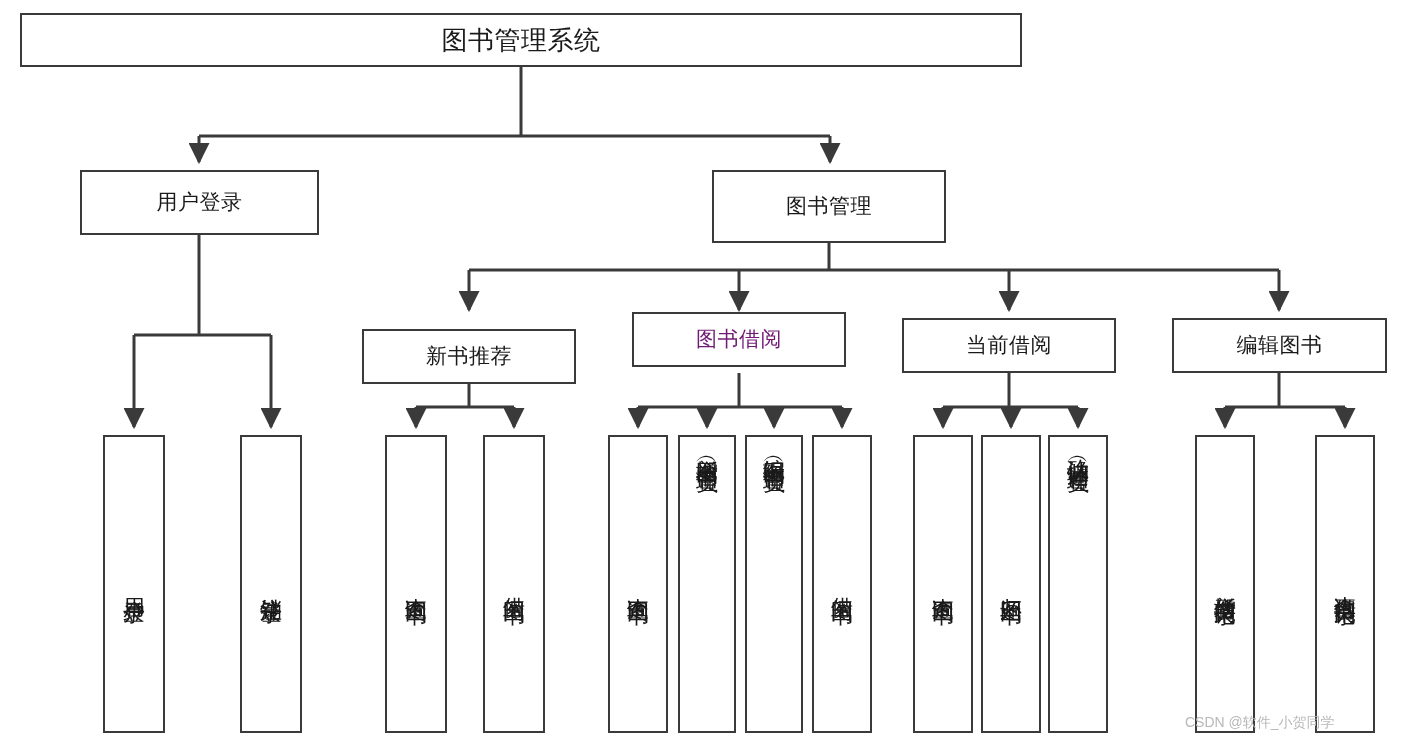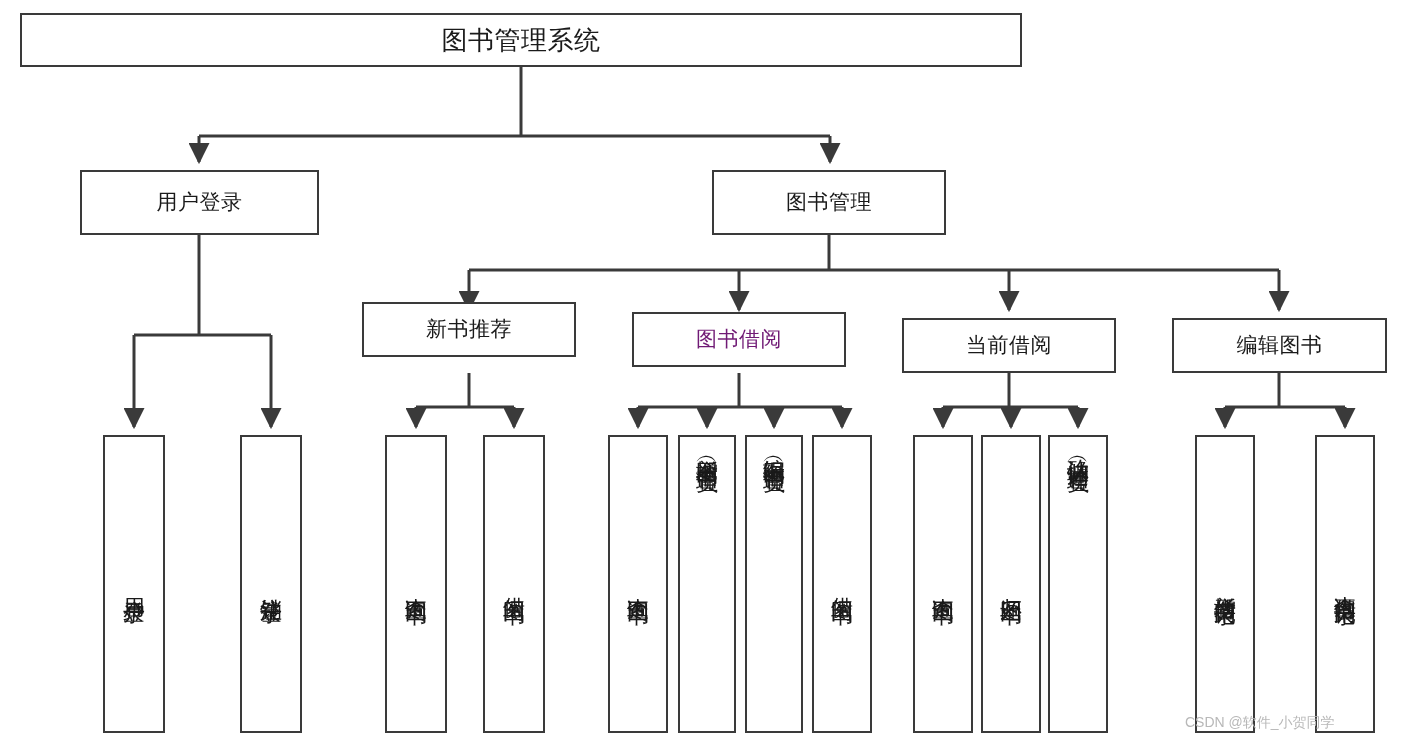--- a/index.html
+++ b/index.html
@@ -135,25 +135,25 @@
     </g>
   </svg>
 
   <div class="node horiz root" style="left: 20px; top: 13px; width: 1002px; height: 54px; border-color: rgb(58, 58, 58); color: rgb(26, 26, 26);">
     <span class="label">图书管理系统</span>
   </div>
 
   <div class="node horiz" style="left: 80px; top: 170px; width: 239px; height: 65px; border-color: rgb(58, 58, 58); color: rgb(26, 26, 26);">
     <span class="label">用户登录</span>
   </div>
-  <div class="node horiz" style="left: 712px; top: 170px; width: 234px; height: 65px; border-color: rgb(58, 58, 58); color: rgb(26, 26, 26);">
+  <div class="node horiz" style="left: 712px; top: 170px; width: 234px; height: 73px; border-color: rgb(58, 58, 58); color: rgb(26, 26, 26);">
     <span class="label">图书管理</span>
   </div>
 
-  <div class="node horiz" style="left: 362px; top: 302px; width: 214px; height: 55px; border-color: rgb(58, 58, 58); color: rgb(26, 26, 26);">
+  <div class="node horiz" style="left: 362px; top: 329px; width: 214px; height: 55px; border-color: rgb(58, 58, 58); color: rgb(26, 26, 26);">
     <span class="label">新书推荐</span>
   </div>
   <div class="node horiz" style="left: 632px; top: 312px; width: 214px; height: 55px; border-color: rgb(58, 58, 58); color: #701a75;">
     <span class="label">图书借阅</span>
   </div>
   <div class="node horiz" style="left: 902px; top: 318px; width: 214px; height: 55px; border-color: rgb(58, 58, 58); color: rgb(26, 26, 26);">
     <span class="label">当前借阅</span>
   </div>
   <div class="node horiz" style="left: 1172px; top: 318px; width: 215px; height: 55px; border-color: rgb(58, 58, 58); color: rgb(26, 26, 26);">
     <span class="label">编辑图书</span>

